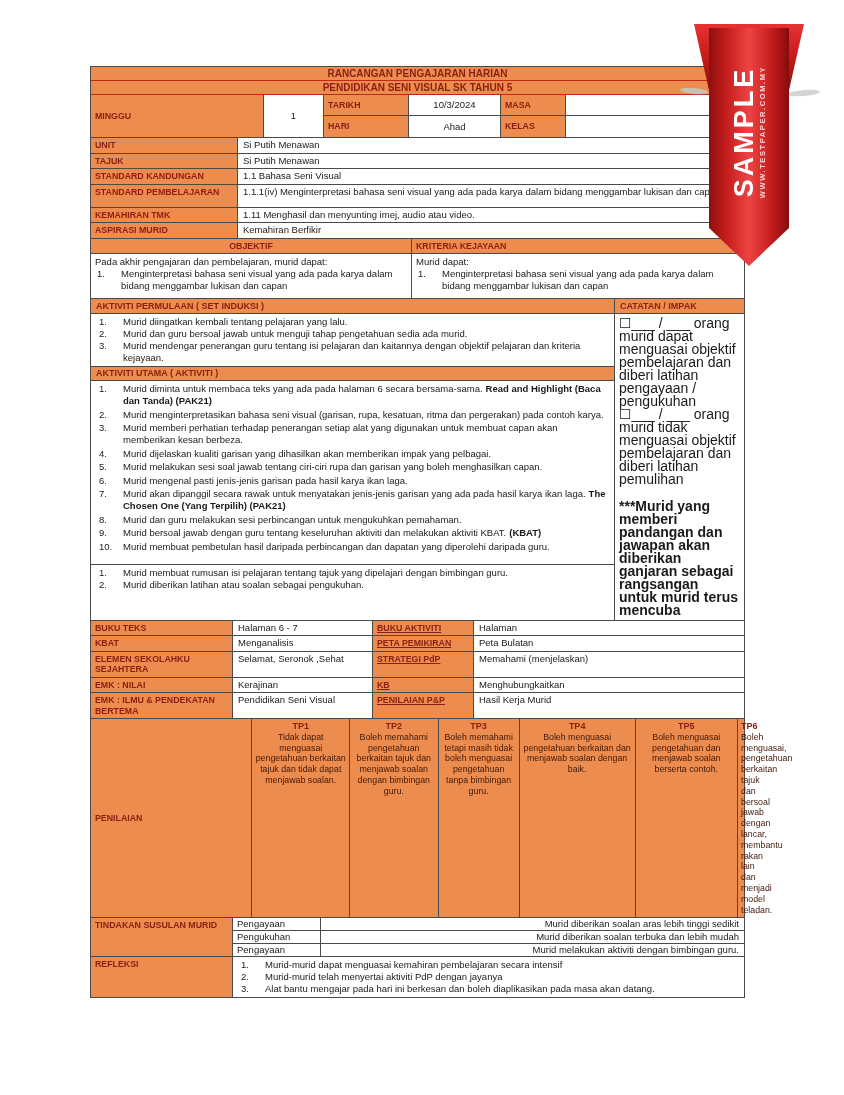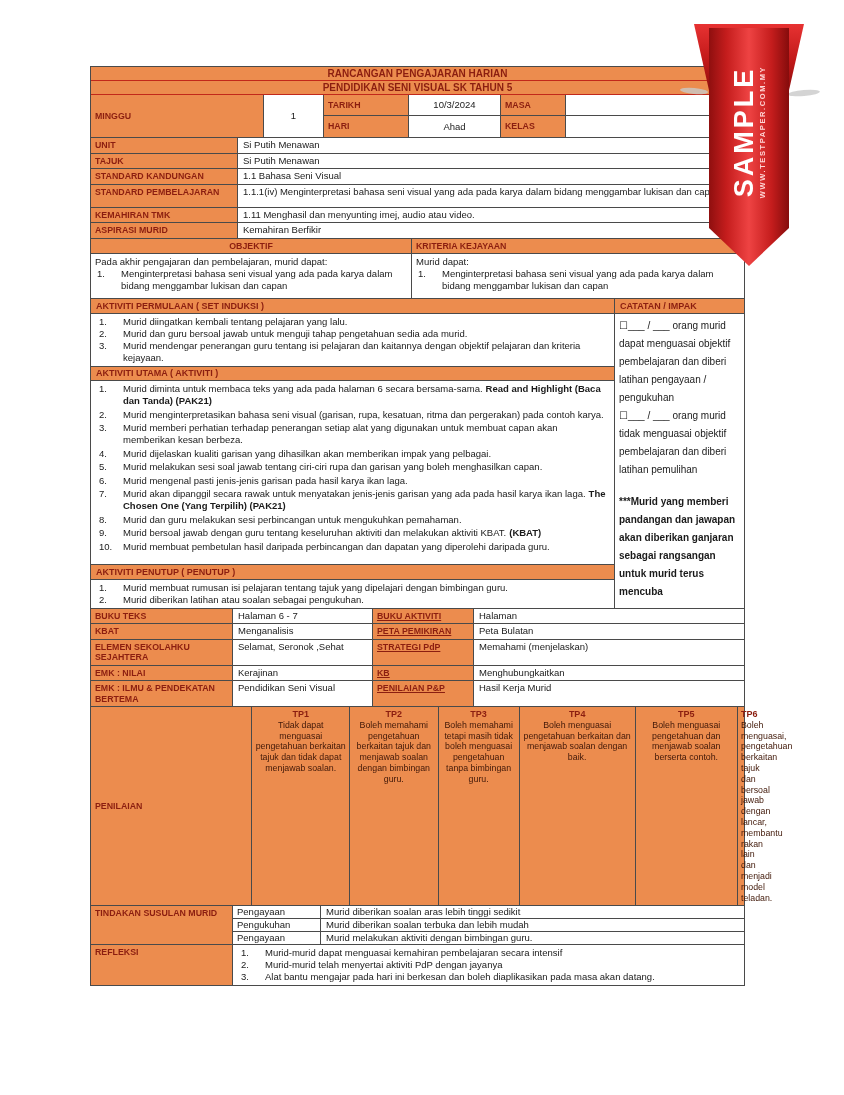--- a/index.html
+++ b/index.html
@@ -64,40 +64,40 @@
   .li .txt{flex:1;}
   .b{font-weight:bold;margin-left:3px;}
   .b:empty{margin-left:0;}
   .utama-list .li{margin-bottom:1.5px;}
   
   .akt-zone{display:flex;border-bottom:1px solid var(--bc);}
   .akt-left{width:524px;border-right:1px solid var(--bc);box-sizing:border-box;display:flex;flex-direction:column;}
   .akt-right{flex:1;display:flex;flex-direction:column;}
   .akt-left .ol{border-bottom:1px solid var(--bc);}
   .akt-left .ol:last-child{border-bottom:none;}
-  .catatan-body{flex:1;padding:3px 4px;font-size:10px;line-height:18px;}
+  .catatan-body{flex:1;padding:3px 4px;font-size:14px;line-height:13px;}
   .catatan-body p{margin:0;}
   .catatan-note{font-weight:bold;margin-top:14px !important;}
   
   .w140{width:140px;} .w101{width:101px;text-decoration:underline;}
   
   .pen-lbl{width:173px;}
   .tp-cell{
     background:var(--orange);text-align:center;font-size:8.8px;line-height:10.8px;
     color:#401808;padding:2px 3px;
   }
   .tp-name{font-weight:bold;color:var(--maroon);font-size:9px;}
   .tp1{width:16%;} .tp2{width:14.5%;} .tp3{width:13.3%;} .tp4{width:19%;} .tp5{width:16.8%;} .tp6{flex:1;}
   .pen-row{min-height:145px;}
   
   .tin-right{flex:1;display:flex;flex-direction:column;}
   .tin-sub{display:flex;border-bottom:1px solid var(--bc);min-height:11px;flex:1;}
   .tin-sub:last-child{border-bottom:none;}
   .tin-type{width:88px;border-right:1px solid var(--bc);padding:0 4px;box-sizing:border-box;}
-  .tin-desc{flex:1;padding:0 5px;}
+  .tin-desc{flex:1;padding:0 5px;text-align:right;}
   .top-align{align-items:flex-start;}
   
   .ribbon{position:absolute;left:686px;top:8px;width:126px;height:260px;z-index:20;}
   .rib-shadow-l{position:absolute;left:-6px;top:80px;width:28px;height:6px;background:#c9c9c9;border-radius:50%;transform:rotate(5deg);opacity:.8;}
   .rib-shadow-r{position:absolute;right:-8px;top:82px;width:32px;height:6px;background:#c9c9c9;border-radius:50%;transform:rotate(-5deg);opacity:.8;}
   .rib-fold{
     position:absolute;left:8px;top:16px;width:110px;height:68px;
     background:linear-gradient(180deg,#e73232 0%,#c01818 55%,#8c0d0d 100%);
     clip-path:polygon(0 0,100% 0,86% 100%,14% 100%);
   }
@@ -233,21 +233,20 @@
         <div class="li">
             <span class="txt"><span>Murid dan guru melakukan sesi perbincangan untuk mengukuhkan pemahaman.</span><span class="b"></span></span>
           </div>
         <div class="li">
             <span class="txt"><span>Murid bersoal jawab dengan guru tentang keseluruhan aktiviti dan melakukan aktiviti KBAT.</span><span class="b">(KBAT)</span></span>
           </div>
         <div class="li">
             <span class="txt"><span>Murid membuat pembetulan hasil daripada perbincangan dan dapatan yang diperolehi daripada guru.</span><span class="b"></span></span>
           </div>
       </div>
-      <div class="sec-hdr">AKTIVITI PENUTUP ( PENUTUP )</div>
       <div class="ol" style="min-height:22px;">
         <div class="li">
             <span class="txt">Murid membuat rumusan isi pelajaran tentang tajuk yang dipelajari dengan bimbingan guru.</span>
           </div>
         <div class="li">
             <span class="txt">Murid diberikan latihan atau soalan sebagai pengukuhan.</span>
           </div>
       </div>
     </div>
     <div class="akt-right">

